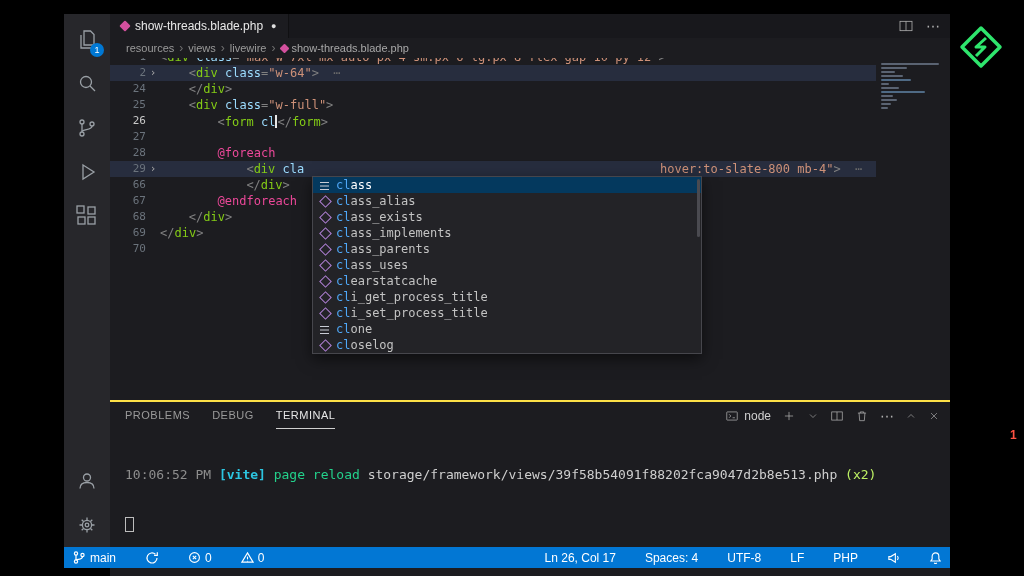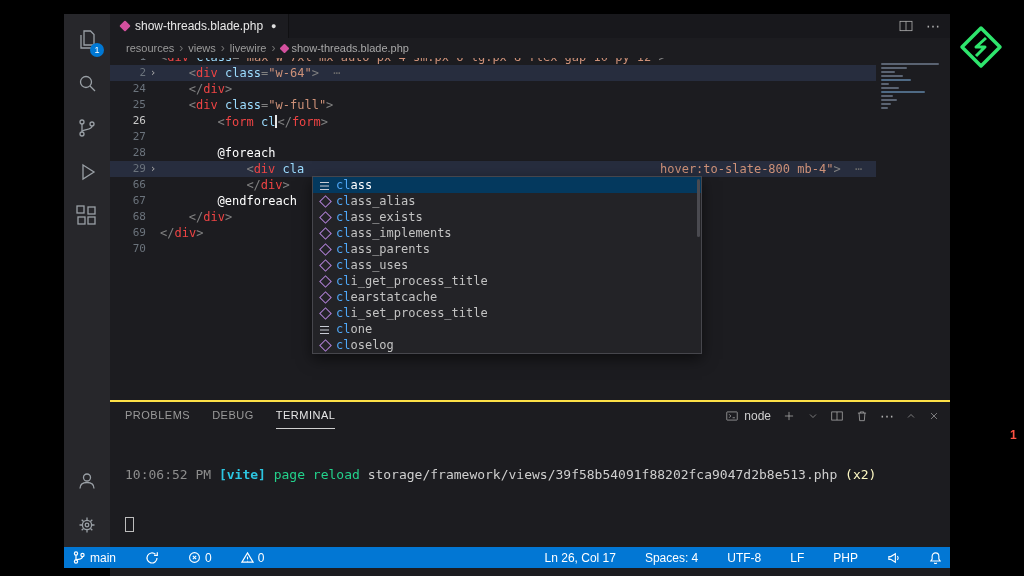--- a/index.html
+++ b/index.html
@@ -33,22 +33,22 @@
   
   .editor{position:absolute;left:46px;right:0;top:44px;height:342px;background:#1c1c20;overflow:hidden;}
   .code-lines{position:absolute;left:0;right:0;top:-9px;}
   .code-row{display:flex;height:16px;line-height:16px;font-family:"DejaVu Sans Mono",monospace;font-size:12px;position:relative;white-space:pre;}
   .code-row.hl{background:rgba(86,116,183,0.20);}
   .ln{width:36px;text-align:right;color:#6b737c;flex:none;font-size:11px;}
   .code-row.cur .ln{color:#c9c9c9;}
   .fold{width:14px;text-align:center;color:#a8a8a8;flex:none;font-size:11px;}
   .ct{position:relative;flex:1;}
   .tail{position:absolute;top:0;white-space:pre;}
-  .tk-punc{color:#808080}.tk-tag{color:#ef4444}.tk-attr{color:#9cdcfe}.tk-str{color:#ce9178}
-  .tk-dir{color:#ffffff}.tk-text{color:#d4d4d4}.tk-dim{color:#6b6b6b}
+  .tk-punc{color:#808080}.tk-tag{color:#84cc16}.tk-attr{color:#9cdcfe}.tk-str{color:#ce9178}
+  .tk-dir{color:#ec4899}.tk-text{color:#d4d4d4}.tk-dim{color:#6b6b6b}
   .cursor{display:inline-block;width:2px;height:13px;background:#e6e6e6;transform:translateY(2px);}
 
   
   .minimap{position:absolute;right:0;top:0;bottom:0;width:74px;background:#1c1c20;}
   .mm-bars{position:absolute;left:5px;top:5px;right:8px;}
   .mm-bars div{height:2px;margin-bottom:2px;background:#5a6372;border-radius:1px;}
 
   
   .suggest{position:absolute;left:202px;top:118px;width:388px;background:#232327;border:1px solid #46464c;box-shadow:0 5px 14px rgba(0,0,0,.55);z-index:6;}
   .srow{display:flex;align-items:center;height:16px;font-family:"DejaVu Sans Mono",monospace;font-size:12px;color:#c3c3c3;padding:0 5px;gap:5px;cursor:pointer;}
@@ -61,21 +61,21 @@
 
   
   .panel{position:absolute;left:46px;right:0;top:386px;height:188px;background:#1c1c20;border-top:2px solid #fde047;box-sizing:border-box;}
   .panel-header{height:27px;display:flex;align-items:center;padding:0 10px 0 15px;}
   .ptab{font-size:11px;letter-spacing:.5px;color:#9a9a9a;margin-right:22px;height:27px;line-height:27px;cursor:pointer;}
   .ptab.active{color:#e6e6e6;border-bottom:1px solid #d0d0d0;box-sizing:border-box;}
   .panel-actions{margin-left:auto;display:flex;align-items:center;gap:11px;color:#b8b8b8;}
   .panel-actions svg{stroke:#b8b8b8;fill:none;stroke-width:1.2;}
   .shell-chip{display:flex;align-items:center;gap:5px;color:#cfcfcf;font-size:12px;}
   .term{padding:6px 0 0 15px;font-family:"DejaVu Sans Mono",monospace;font-size:13px;line-height:16px;white-space:pre;}
-  .t-time{color:#8d8d8d}.t-vite{color:#2cc5e0;font-weight:bold}.t-action{color:#23d18b}.t-path{color:#cfcfcf}.t-count{color:#fef9c3}
+  .t-time{color:#8d8d8d}.t-vite{color:#2cc5e0;font-weight:bold}.t-action{color:#23d18b}.t-path{color:#cfcfcf}.t-count{color:#bef264}
   .term-cursor{display:inline-block;width:7px;height:13px;border:1px solid #bdbdbd;margin-top:2px;}
 
   
   .statusbar{position:absolute;left:0;right:0;bottom:0;height:21px;background:#0277d4;display:flex;align-items:center;color:#fff;font-size:12px;padding:0 8px;box-sizing:border-box;}
   .sb-group{display:flex;align-items:center;gap:29px;}
   .sb-right{margin-left:auto;}
   .sb-item{display:flex;align-items:center;gap:4px;cursor:pointer;white-space:nowrap;}
   .sb-item svg{stroke:#fff;fill:none;stroke-width:1.2;}
 
   
@@ -224,25 +224,25 @@
             <div class="srow">
               <span class="sicon method"></span>
               <span class="slabel"><span class="smatch">cl</span><span>ass_parents</span></span>
             </div>
             <div class="srow">
               <span class="sicon method"></span>
               <span class="slabel"><span class="smatch">cl</span><span>ass_uses</span></span>
             </div>
             <div class="srow">
               <span class="sicon method"></span>
+              <span class="slabel"><span class="smatch">cl</span><span>earstatcache</span></span>
+            </div>
+            <div class="srow">
+              <span class="sicon method"></span>
               <span class="slabel"><span class="smatch">cl</span><span>i_get_process_title</span></span>
-            </div>
-            <div class="srow">
-              <span class="sicon method"></span>
-              <span class="slabel"><span class="smatch">cl</span><span>earstatcache</span></span>
             </div>
             <div class="srow">
               <span class="sicon method"></span>
               <span class="slabel"><span class="smatch">cl</span><span>i_set_process_title</span></span>
             </div>
             <div class="srow">
               <span class="sicon keyword"></span>
               <span class="slabel"><span class="smatch">cl</span><span>one</span></span>
             </div>
             <div class="srow">

